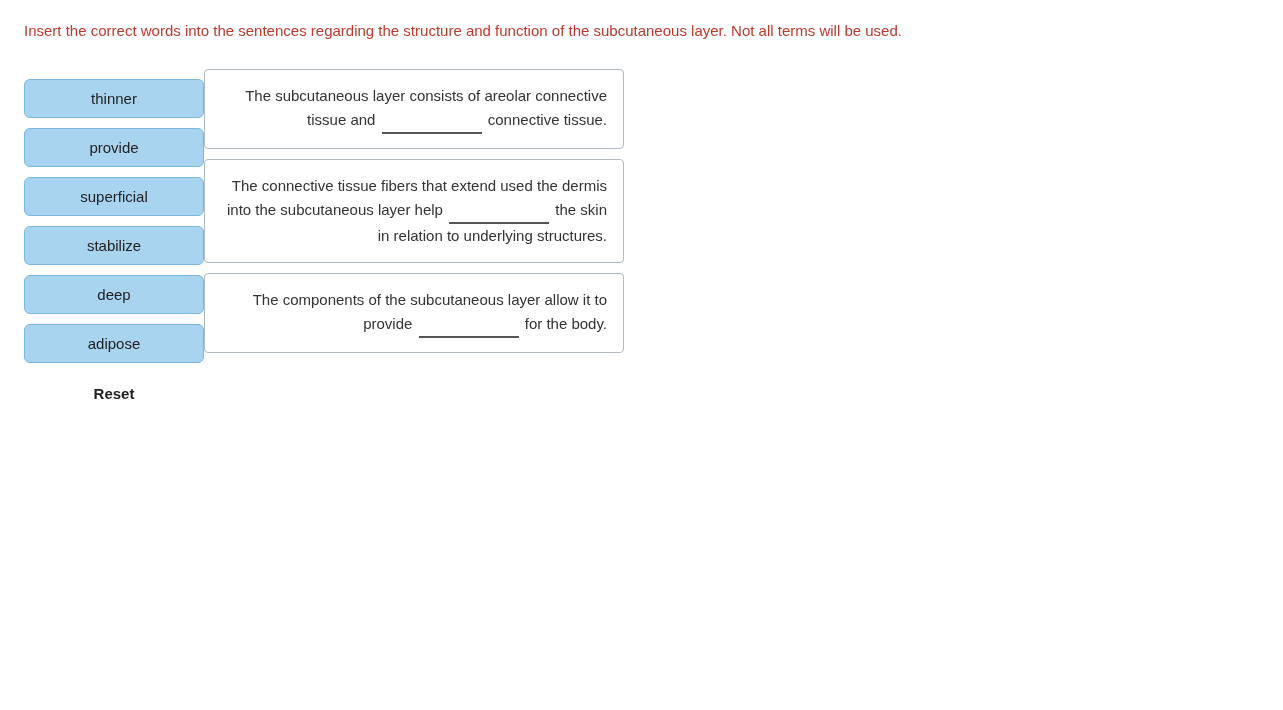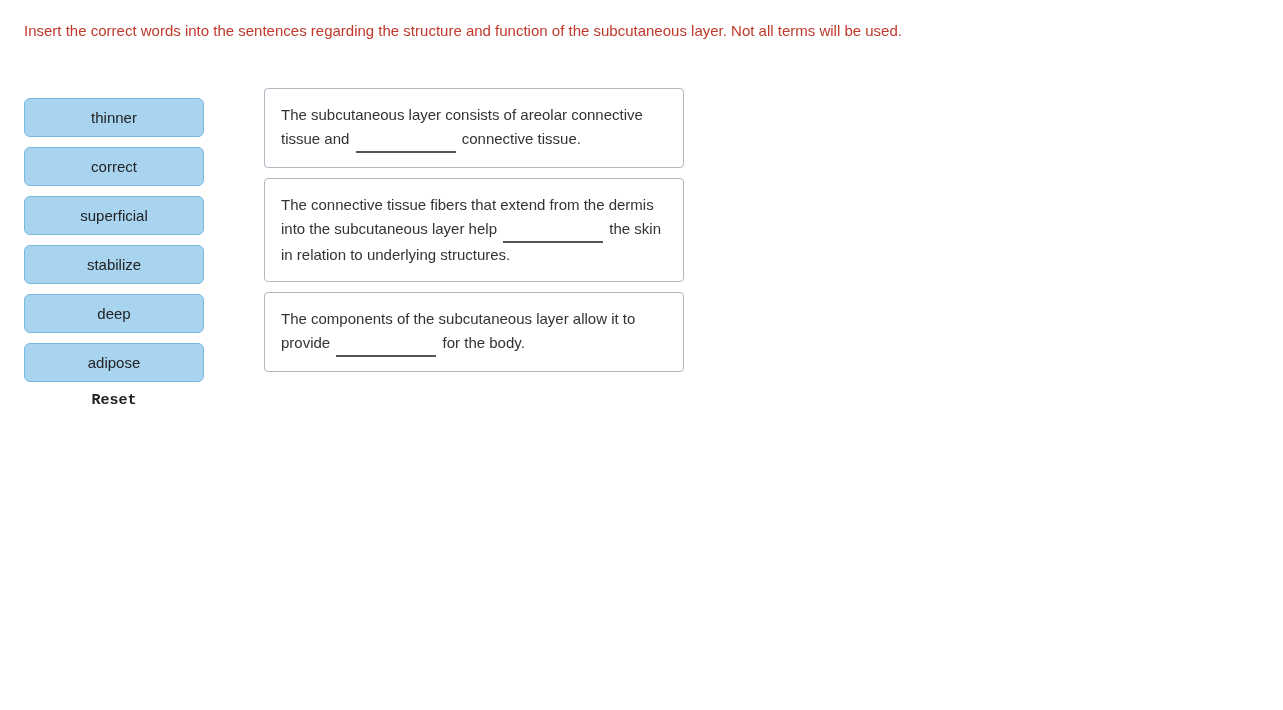--- a/index.html
+++ b/index.html
@@ -8,27 +8,26 @@
       font-size: 15px;
       color: #222;
       background: #fff;
       padding: 20px 24px;
       width: 1283px;
       min-height: 710px;
     }
     .instructions {
       color: #c0392b;
       font-size: 15px;
-      margin-bottom: 47px;
+      margin-bottom: 28px;
       line-height: 1.4;
     }
     .main-layout {
       display: flex;
       flex-direction: row;
-      gap: 60px;
       align-items: flex-start;
     }
     .word-bank {
       display: flex;
       flex-direction: column;
       gap: 10px;
       min-width: 180px;
       margin-top: 10px;
     }
     .word-btn {
@@ -41,20 +40,21 @@
       cursor: pointer;
       text-align: center;
       width: 180px;
     }
     .sentences-column {
       display: flex;
       flex-direction: column;
       gap: 10px;
       flex: 1;
       max-width: 420px;
+      text-align: right;
     }
     .sentence-box {
       border: 1px solid #b0b8c0;
       border-radius: 4px;
       padding: 14px 16px;
       background: #fff;
       font-size: 15px;
       line-height: 1.6;
       color: #333;
     }
@@ -64,51 +64,50 @@
       min-width: 100px;
       margin: 0 2px;
     }
     .reset-btn {
       font-weight: bold;
       font-size: 15px;
       cursor: pointer;
       background: none;
       border: none;
       color: #222;
-      margin-top: 0;
+      margin-top: 12px;
       padding: 0;
-      font-family: Liberation Mono, monospace;
     }
   </style>
 </head>
 <body>
 
 <p class="instructions">Insert the correct words into the sentences regarding the structure and function of the subcutaneous layer. Not all terms will be used.</p>
 
 <div class="main-layout">
   <div class="word-bank">
 
     <button class="word-btn">thinner</button>
-    <button class="word-btn">correct</button>
+    <button class="word-btn">provide</button>
     <button class="word-btn">superficial</button>
     <button class="word-btn">stabilize</button>
     <button class="word-btn">deep</button>
     <button class="word-btn">adipose</button>
 
     <button class="reset-btn">Reset</button>
   </div>
 
   <div class="sentences-column">
     <div class="sentence-box">
       <span>The subcutaneous layer consists of areolar connective tissue and </span><span class="blank">&nbsp;&nbsp;&nbsp;&nbsp;&nbsp;&nbsp;&nbsp;&nbsp;</span><span> connective tissue.</span>
     </div>
 
 
     <div class="sentence-box">
-      <span>The connective tissue fibers that extend from the dermis into the subcutaneous layer help </span><span class="blank">&nbsp;&nbsp;&nbsp;&nbsp;&nbsp;&nbsp;&nbsp;&nbsp;</span><span> the skin in relation to underlying structures.</span>
+      <span>The connective tissue fibers that extend used the dermis into the subcutaneous layer help </span><span class="blank">&nbsp;&nbsp;&nbsp;&nbsp;&nbsp;&nbsp;&nbsp;&nbsp;</span><span> the skin in relation to underlying structures.</span>
     </div>
 
     <div class="sentence-box">
       <span>The components of the subcutaneous layer allow it to provide </span><span class="blank">&nbsp;&nbsp;&nbsp;&nbsp;&nbsp;&nbsp;&nbsp;&nbsp;</span><span> for the body.</span>
     </div>
 
   </div>
 </div>
 
 </body></html>

